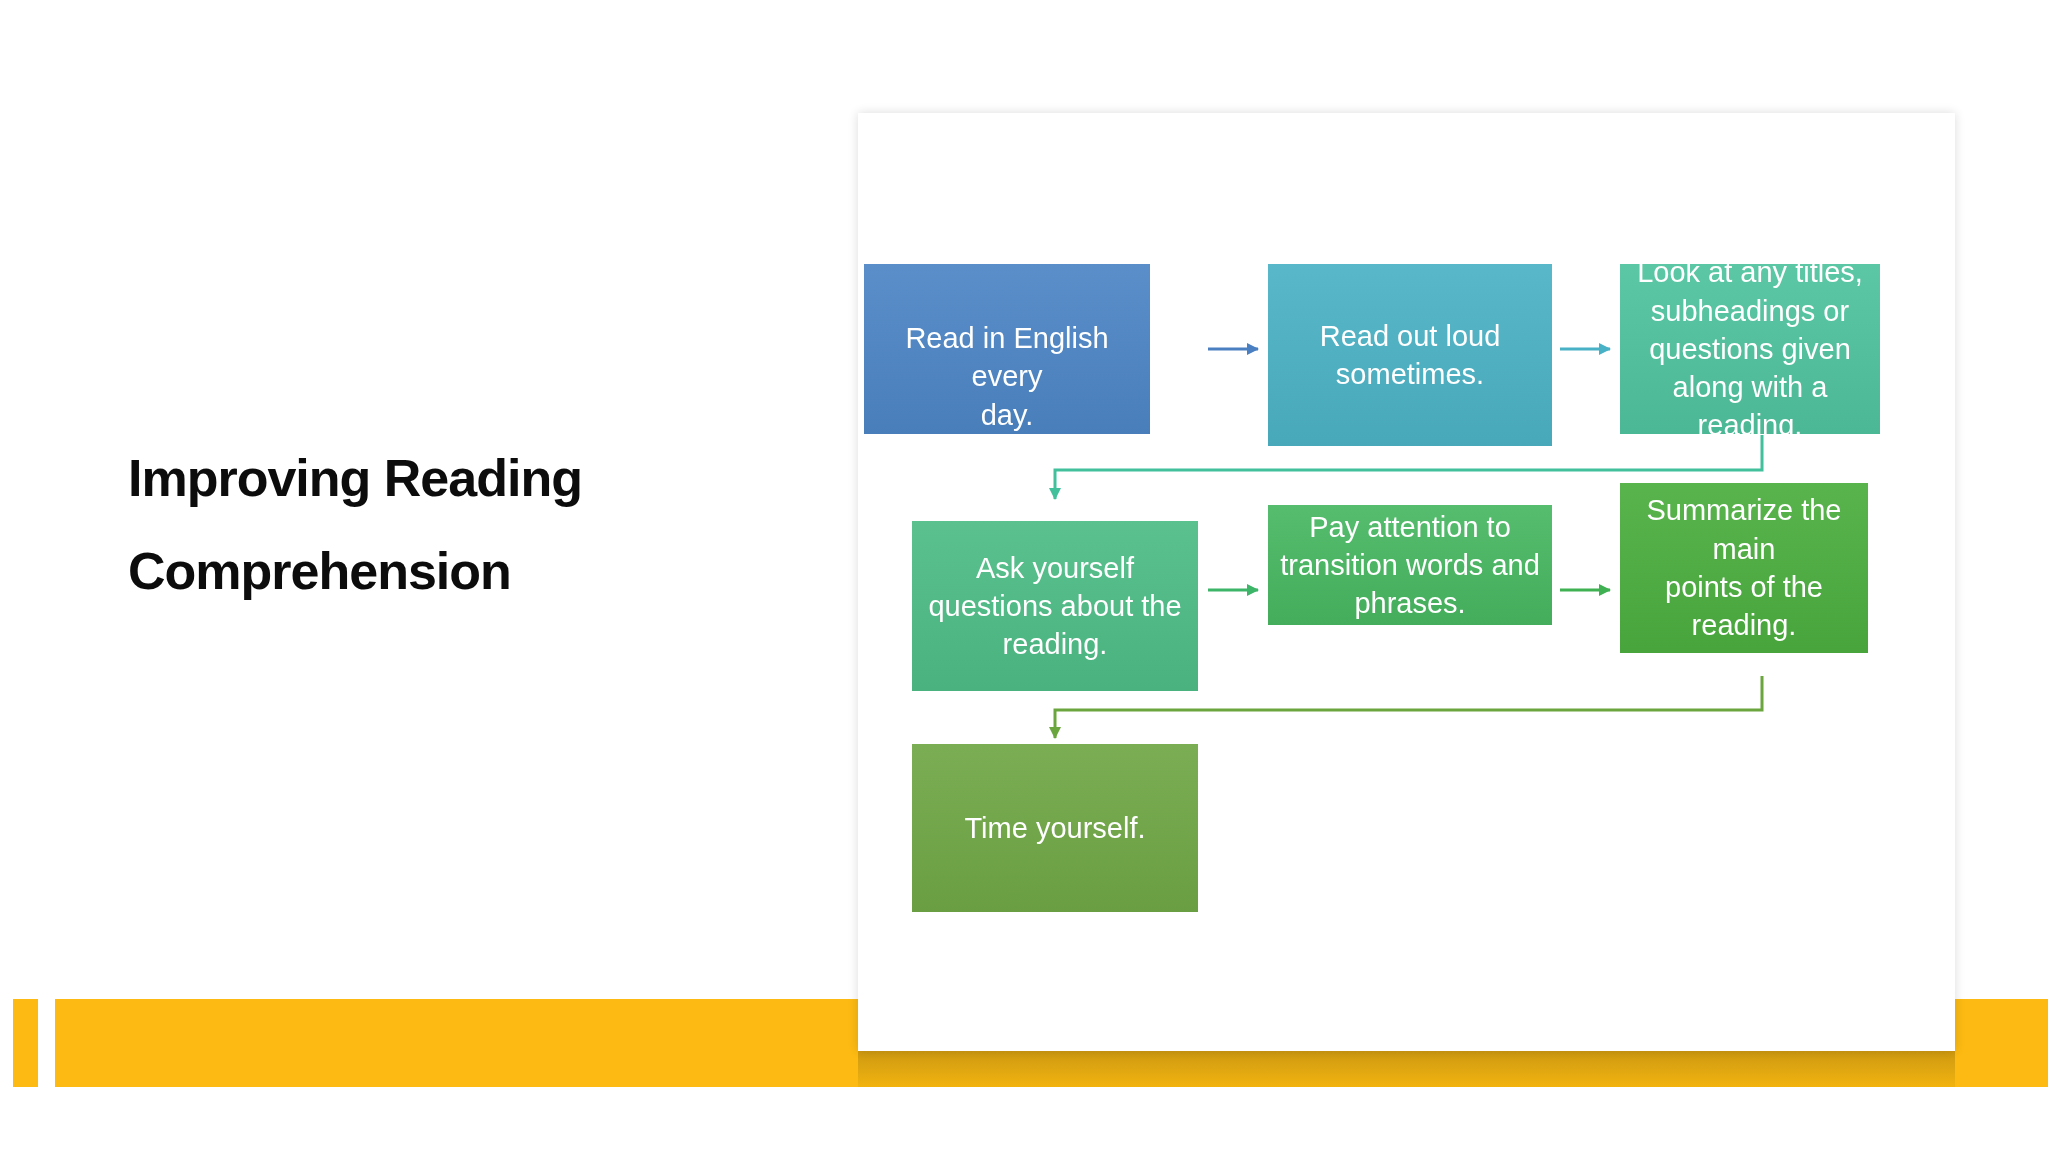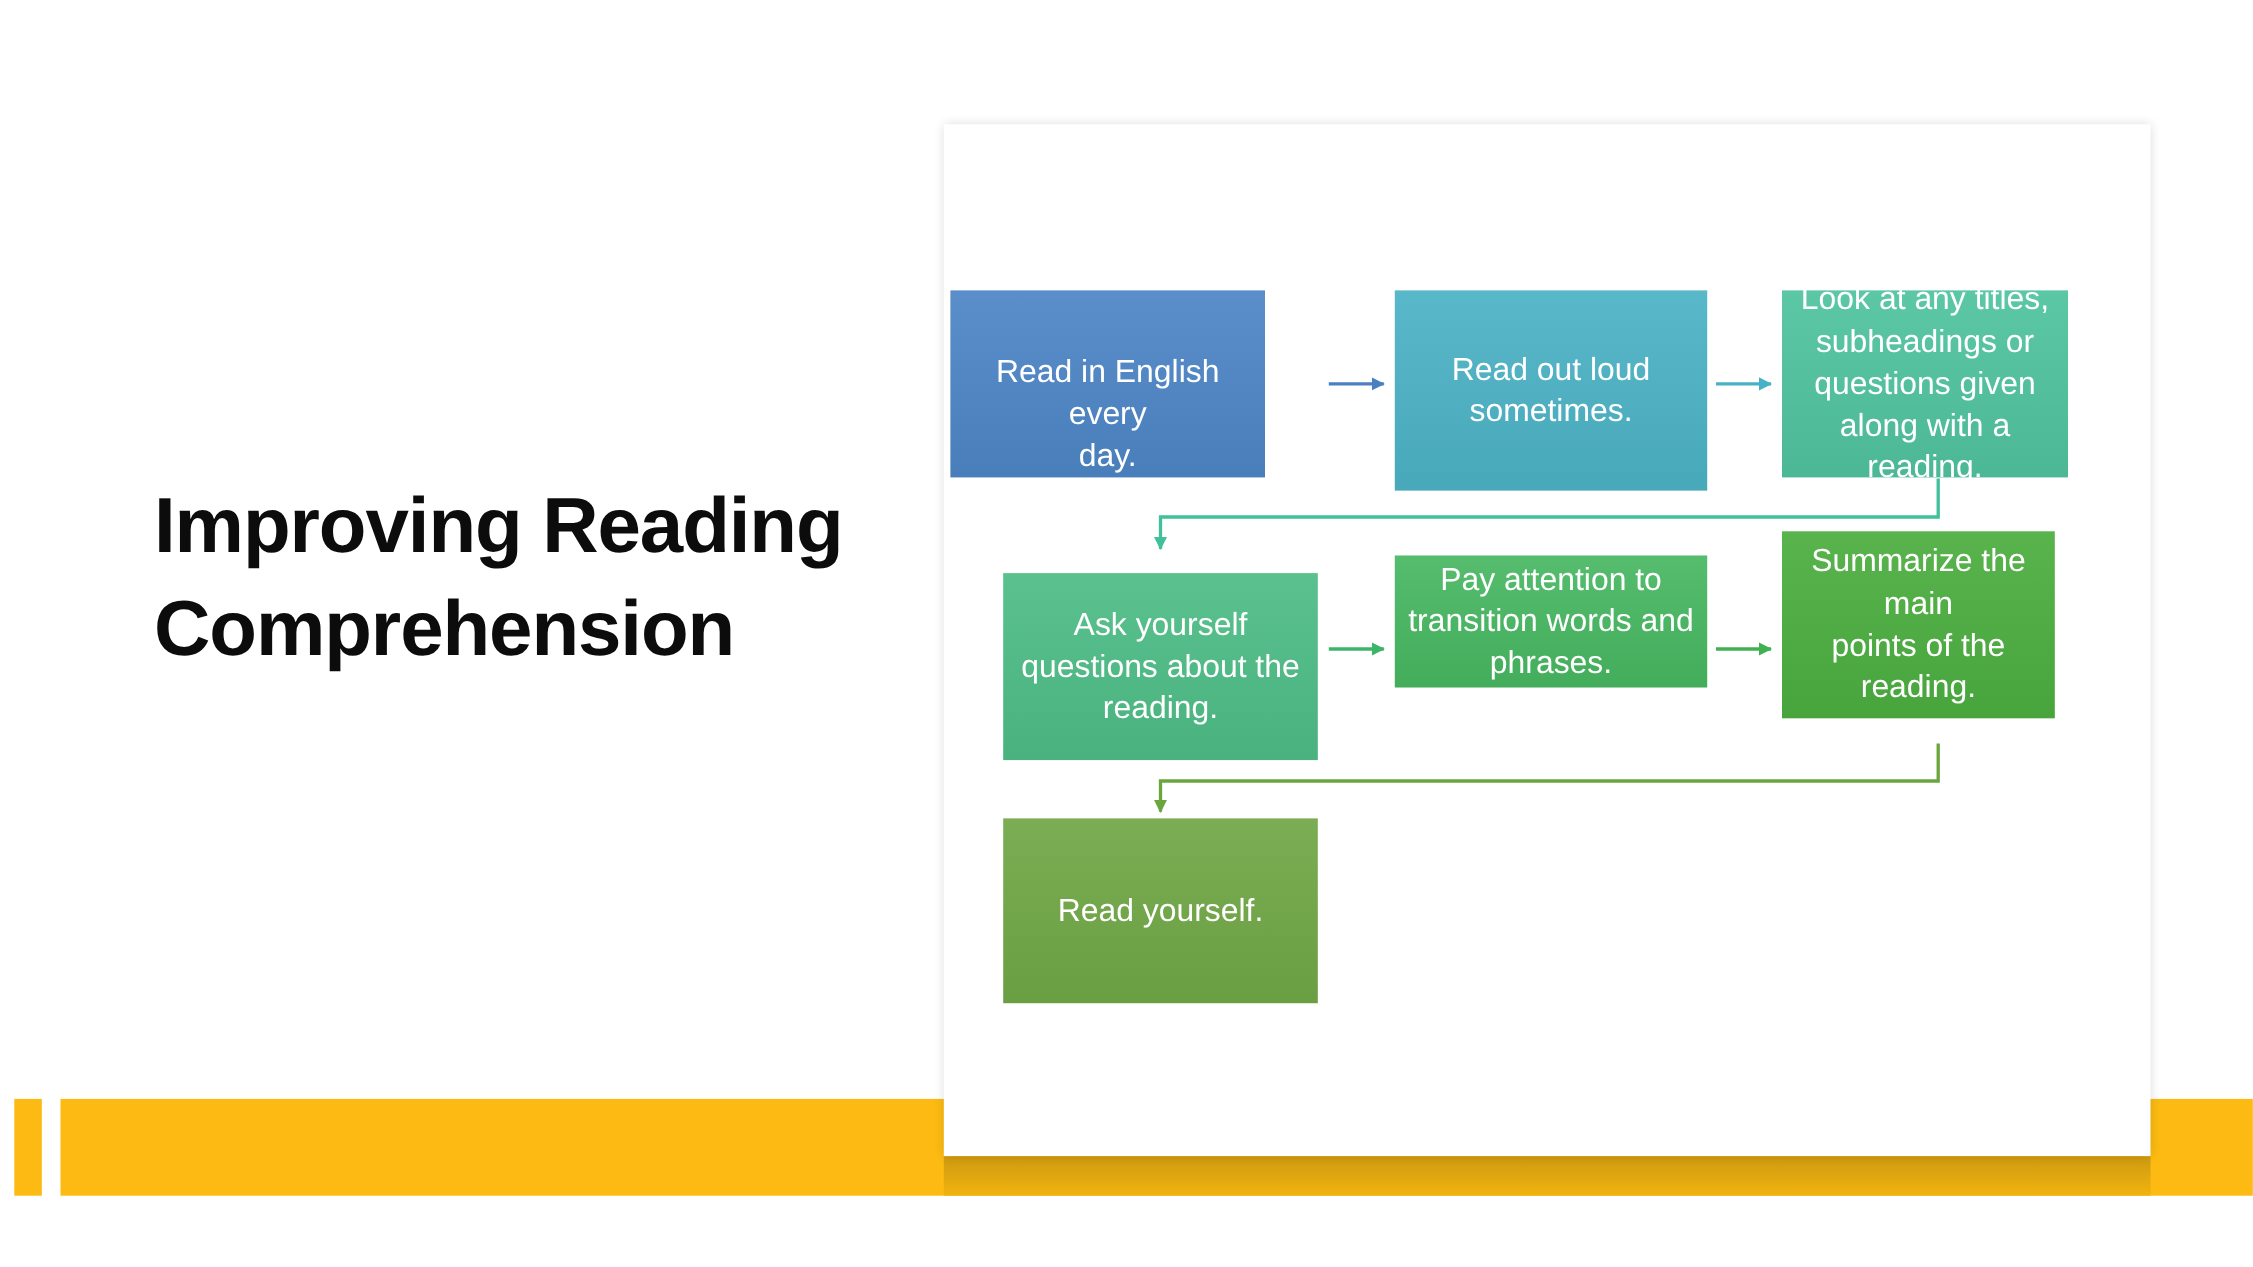--- a/index.html
+++ b/index.html
@@ -9,25 +9,25 @@
   body {
     width: 2048px;
     height: 1152px;
     position: relative;
     overflow: hidden;
     background: #ffffff;
     font-family: "Liberation Sans", sans-serif;
   }
   .slide-title {
     position: absolute;
-    left: 140px;
+    left: 128px;
     top: 432px;
     width: 630px;
     margin: 0;
-    font-size: 71px;
+    font-size: 52px;
     line-height: 93px;
     font-weight: bold;
     letter-spacing: -1px;
     color: #0c0c0c;
   }
   .slide-canvas {
     position: absolute;
     left: 858px;
     top: 113px;
     width: 1097px;
@@ -133,21 +133,21 @@
   <span class="step-label">Pay attention to
 transition words and
 phrases.</span>
 </div>
 <div class="step step6" style="background-color: rgb(76, 174, 63);">
   <span class="step-label">Summarize the main
 points of the
 reading.</span>
 </div>
 <div class="step step7" style="background-color: rgb(113, 168, 71);">
-  <span class="step-label">Read yourself.</span>
+  <span class="step-label">Time yourself.</span>
 </div>
 
 <svg class="connectors-layer" viewBox="0 0 2048 1152" xmlns="http://www.w3.org/2000/svg">
   <defs>
     <marker id="m0" markerUnits="userSpaceOnUse" markerWidth="14" markerHeight="14" refX="11" refY="6" orient="auto">
       <path d="M0,0 L12,6 L0,12 Z" style="fill: rgb(74, 128, 194);"></path>
     </marker>
     <marker id="m1" markerUnits="userSpaceOnUse" markerWidth="14" markerHeight="14" refX="11" refY="6" orient="auto">
       <path d="M0,0 L12,6 L0,12 Z" style="fill: rgb(73, 177, 198);"></path>
     </marker>

